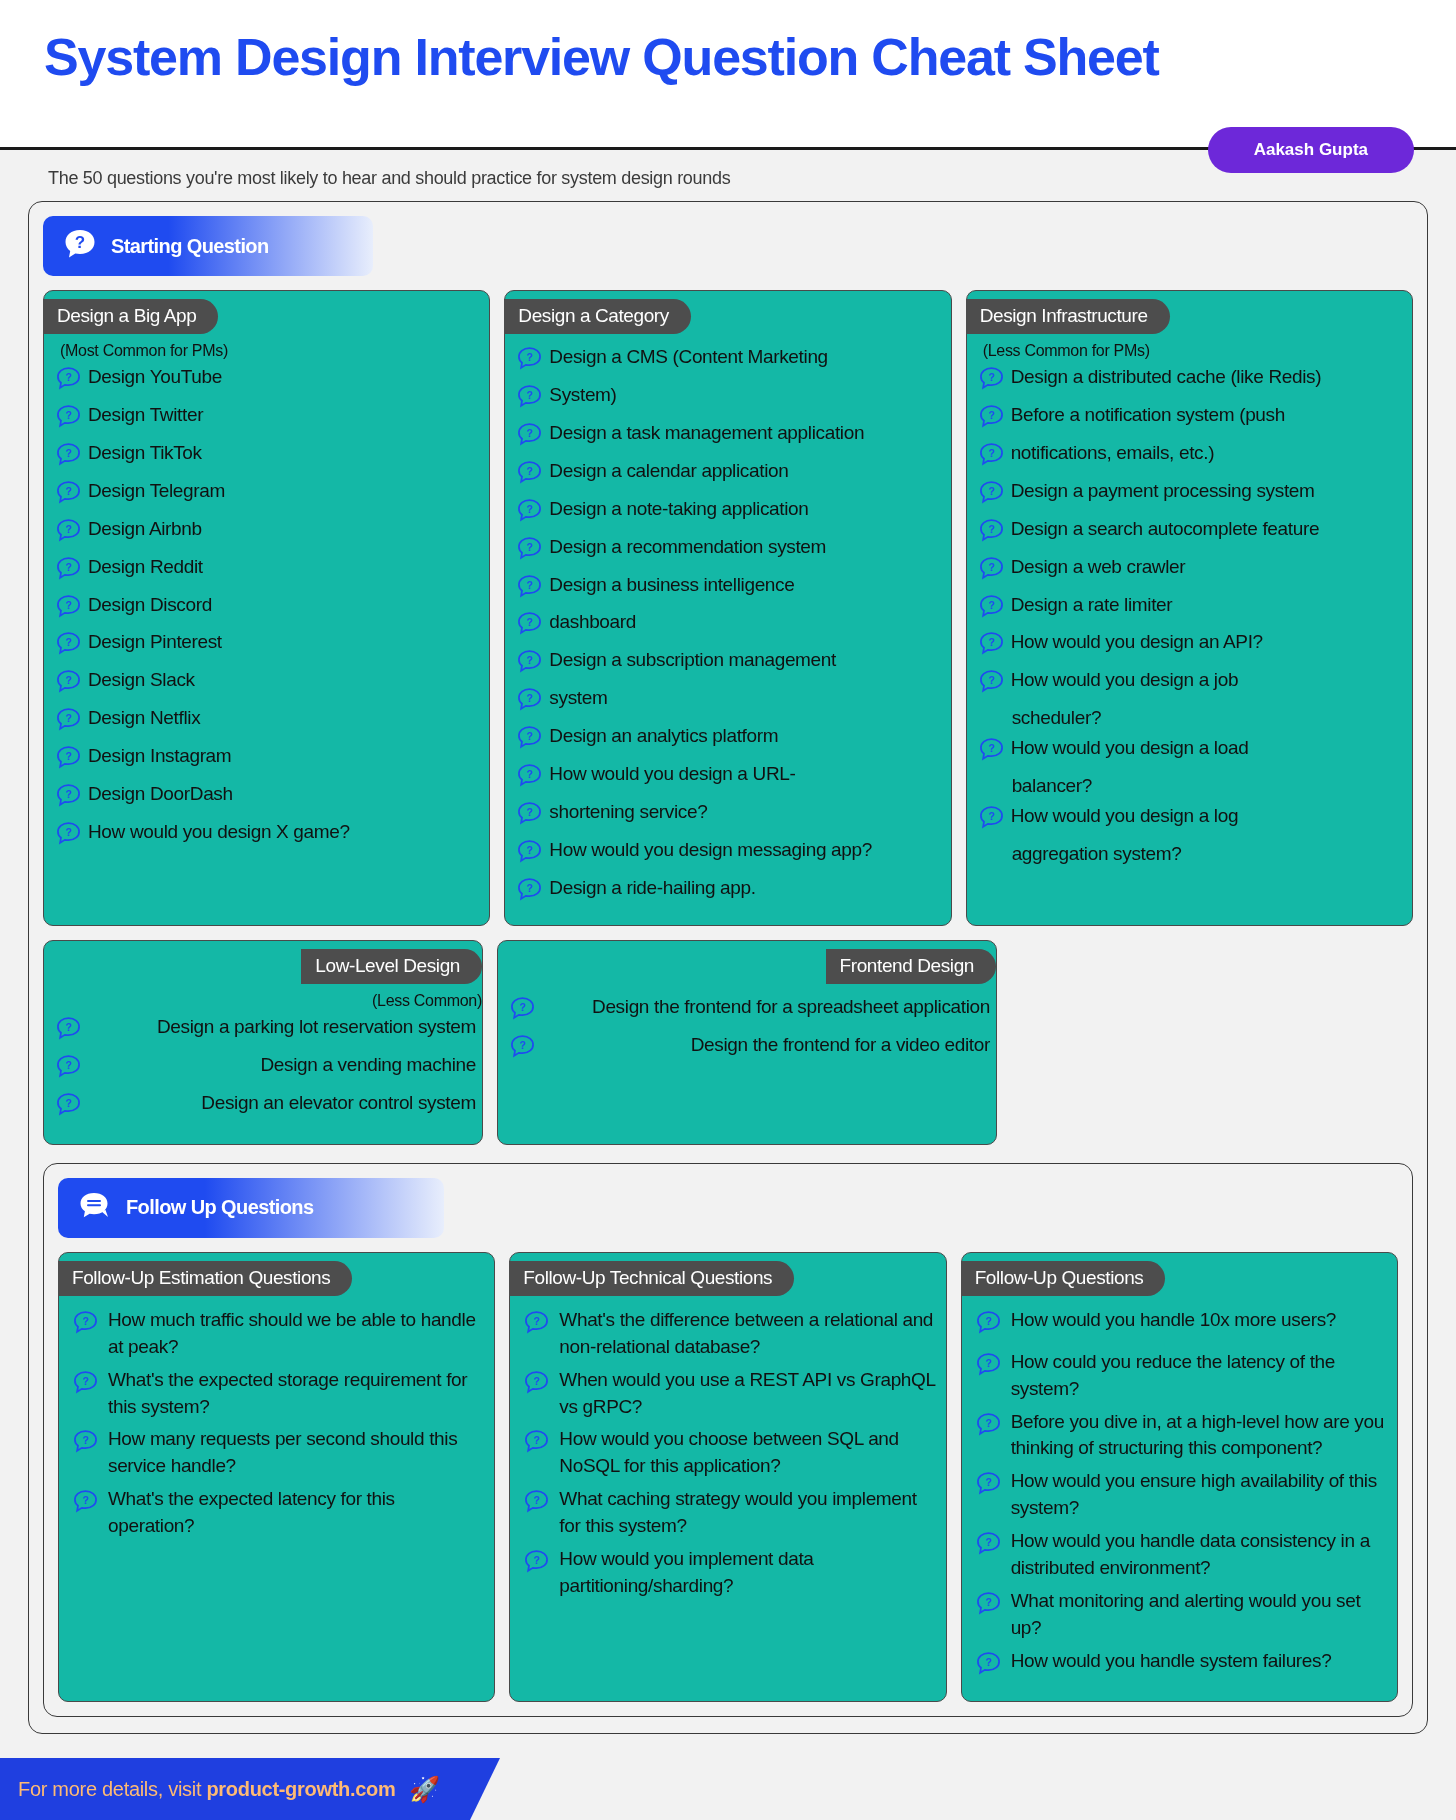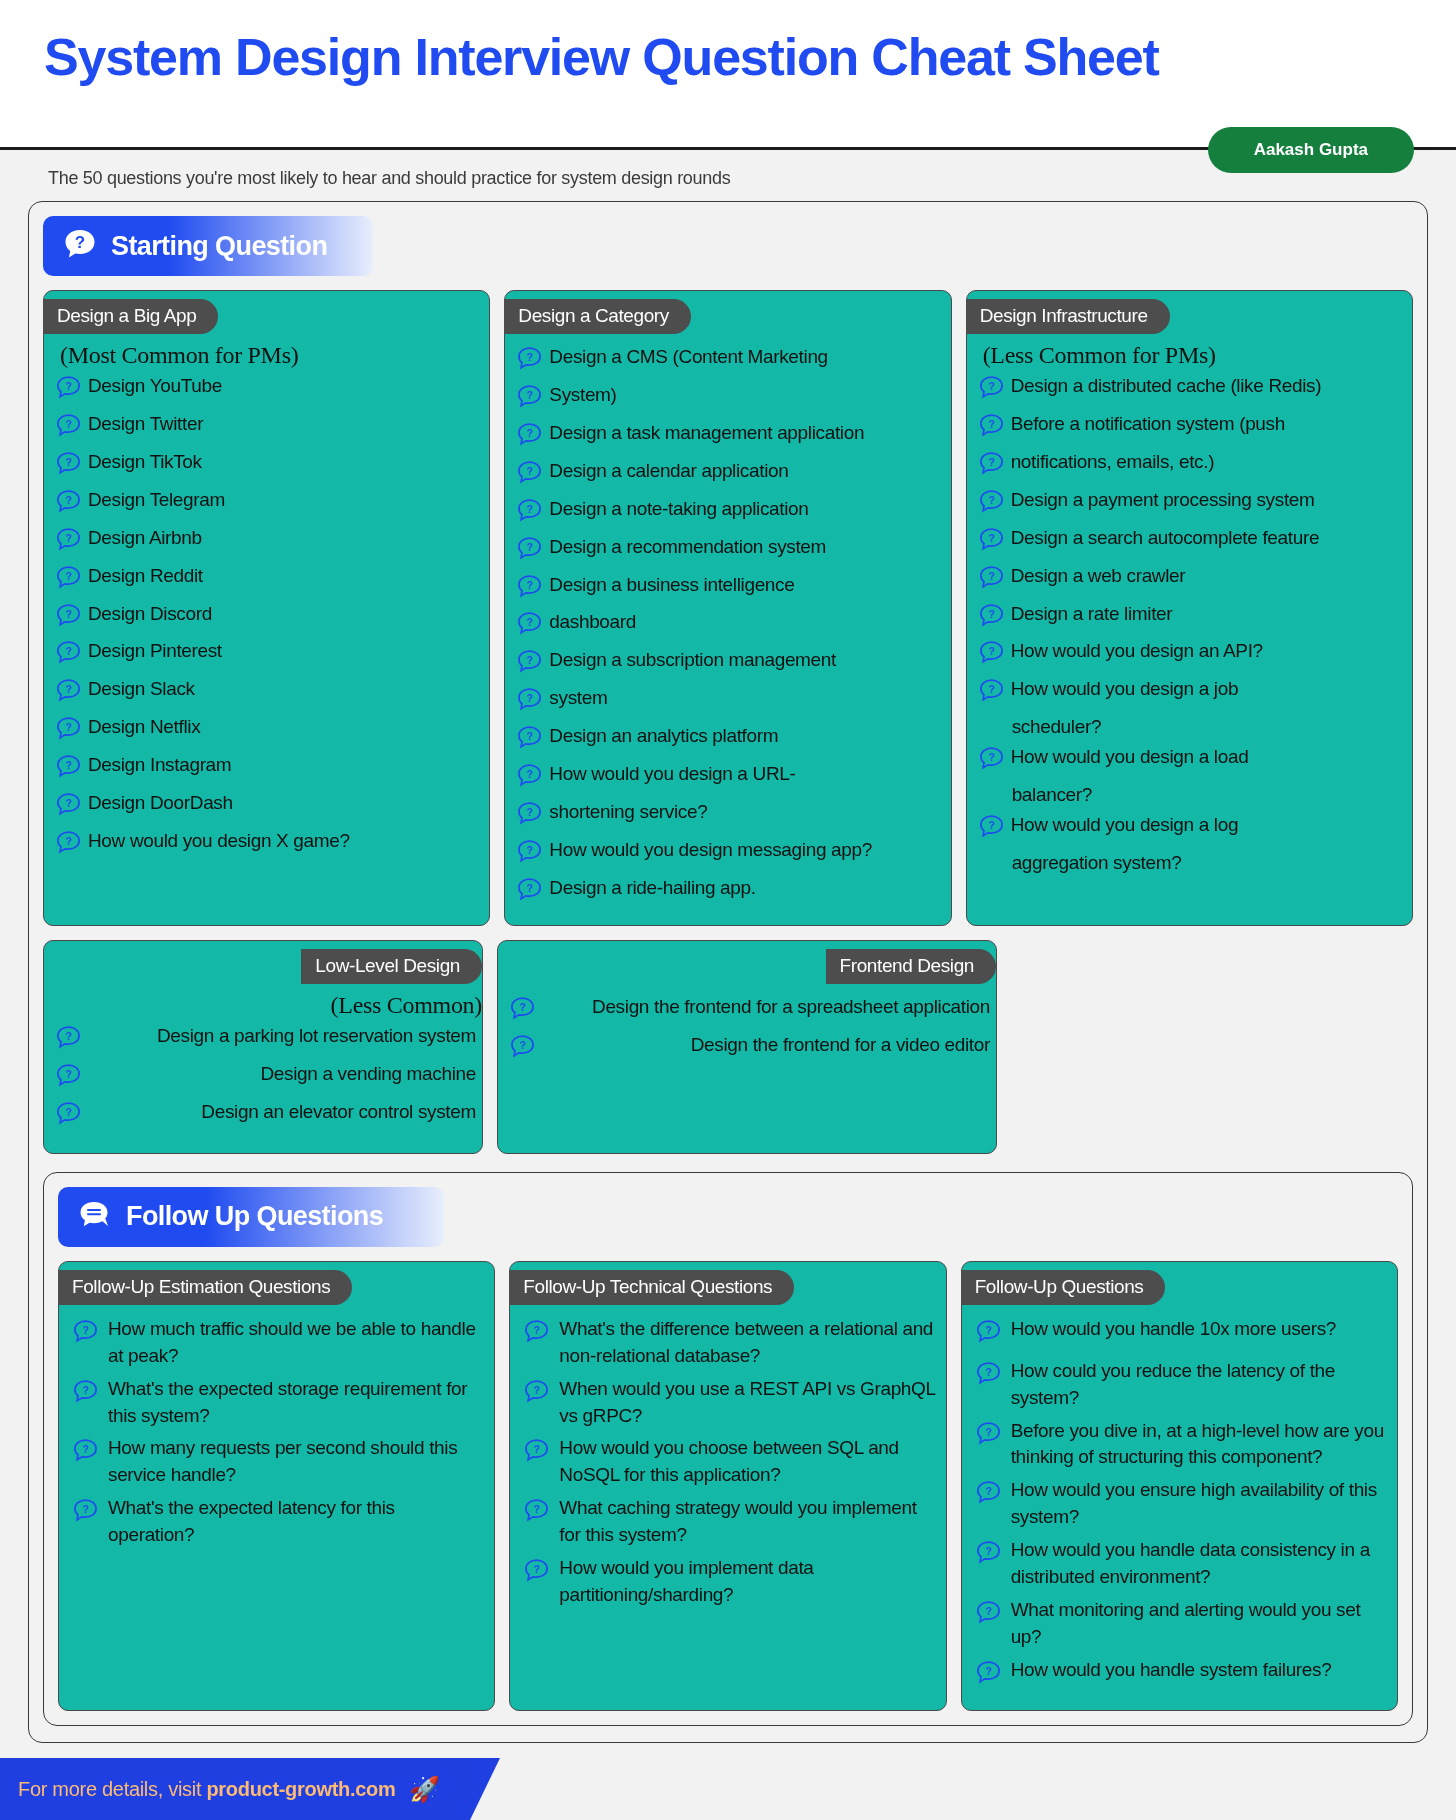--- a/index.html
+++ b/index.html
@@ -26,21 +26,21 @@
     color: #1f4bf0;
     letter-spacing: -1.2px;
     padding-left: 44px;
     line-height: 1.15;
     white-space: nowrap;
   }
   .author-badge {
     position: absolute;
     right: 42px;
     bottom: -26px;
-    background: #15803d;
+    background: #6d28d9;
     color: #fff;
     font-size: 17px;
     font-weight: bold;
     border-radius: 24px;
     padding: 13px 46px;
     z-index: 5;
     white-space: nowrap;
   }
   .subtitle {
     padding: 18px 0 0 48px;
@@ -63,21 +63,21 @@
     gap: 14px;
     background: linear-gradient(to right, #1f4bf0 0%, #1f4bf0 38%, #e8eefc 100%);
     border-radius: 10px;
     padding: 11px 20px;
     width: 330px;
     margin-bottom: 14px;
   }
   .section-header.wide { width: 386px; }
   .section-header .sh-label {
     color: #fff;
-    font-size: 27px;
+    font-size: 20px;
     font-weight: bold;
     letter-spacing: -0.6px;
     white-space: nowrap;
   }
   .bubble-icon { flex: 0 0 auto; display: block; }
 
   .cards-row { display: flex; gap: 14px; align-items: stretch; }
 
   .card {
     background: #14b8a6;
@@ -93,25 +93,24 @@
     background: #4d4d4d;
     color: #fff;
     font-size: 19px;
     letter-spacing: -0.4px;
     border-radius: 0 20px 20px 0;
     padding: 6px 22px 7px 14px;
     margin: 8px 0 8px -1px;
     white-space: nowrap;
   }
   .note {
-    font-size: 24px;
+    font-size: 16px;
     color: #111;
     padding: 0 0 2px 16px;
     letter-spacing: -0.3px;
-    font-family: Liberation Serif, serif;
   }
   ul.qlist { list-style: none; padding: 0 6px 0 12px; }
   ul.qlist li {
     display: flex;
     align-items: flex-start;
     gap: 7px;
     font-size: 19px;
     color: #111;
     line-height: 1.47;
     letter-spacing: -0.35px;

